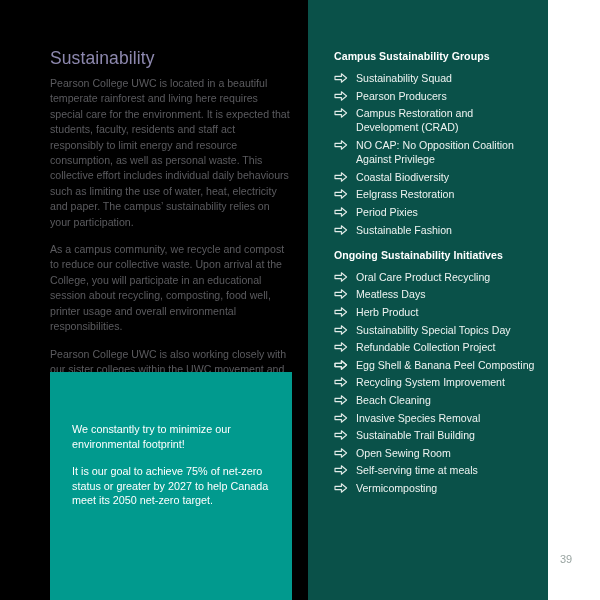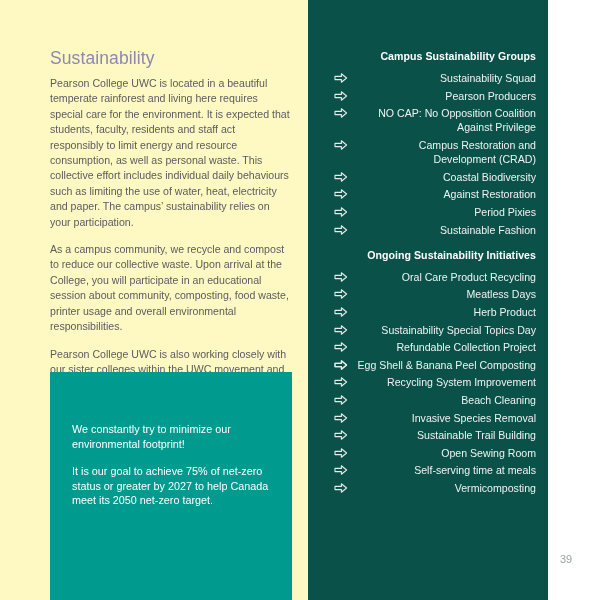--- a/index.html
+++ b/index.html
@@ -16,21 +16,21 @@
     overflow: hidden;
   }
 
   
   .left-col {
     position: absolute;
     left: 0;
     top: 0;
     width: 308px;
     height: 600px;
-    background: #fef9c3;
+    background: #000000;
   }
 
   .page-title {
     position: absolute;
     left: 50px;
     top: 48px;
     font-size: 17.5px;
     font-weight: 400;
     color: #8d88ae;
     letter-spacing: 0.1px;
@@ -83,21 +83,20 @@
     width: 240px;
     height: 600px;
     background: #0a5149;
   }
 
   .panel-content {
     position: absolute;
     left: 26px;
     right: 12px;
     top: 50px;
-    text-align: right;
   }
 
   .section-heading {
     font-size: 10.6px;
     font-weight: bold;
     color: #ffffff;
     margin-bottom: 9px;
     letter-spacing: 0.05px;
   }
 
@@ -143,21 +142,21 @@
 </style>
 </head>
 <body>
 
 <div class="left-col">
 
   <h1 class="page-title">Sustainability</h1>
 
   <div class="body-copy">
     <p>Pearson College UWC is located in a beautiful temperate rainforest and living here requires special care for the environment. It is expected that students, faculty, residents and staff act responsibly to limit energy and resource consumption, as well as personal waste. This collective effort includes individual daily behaviours such as limiting the use of water, heat, electricity and paper. The campus’ sustainability relies on your participation.</p>
-    <p>As a campus community, we recycle and compost to reduce our collective waste. Upon arrival at the College, you will participate in an educational session about community, composting, food waste, printer usage and overall environmental responsibilities.</p>
+    <p>As a campus community, we recycle and compost to reduce our collective waste. Upon arrival at the College, you will participate in an educational session about recycling, composting, food well, printer usage and overall environmental responsibilities.</p>
     <p>Pearson College UWC is also working closely with our sister colleges within the UWC movement and the Independent Schools Association of British Columbia (ISABC) to share knowledge and collaborate on various sustainability initiatives.</p>
   </div>
 
   <div class="teal-box">
     <div class="teal-box-inner">
       <p>We constantly try to minimize our environmental footprint!</p>
       <p>It is our goal to achieve 75% of net-zero status or greater by 2027 to help Canada meet its 2050 net-zero target.</p>
     </div>
   </div>
 </div>
@@ -183,45 +182,45 @@
             </svg>
         </span>
         <span>Pearson Producers</span>
       </li>
       <li>
         <span class="arrow-icon">
           <svg width="14" height="12" viewBox="0 0 14 12">
               <path d="M1 4.4 L7.4 4.4 L7.4 1.8 L12.6 6 L7.4 10.2 L7.4 7.6 L1 7.6 Z" fill="none" stroke="#e3ece9" stroke-width="1.1" stroke-linejoin="round"></path>
             </svg>
         </span>
+        <span>Campus Restoration and Development (CRAD)</span>
+      </li>
+      <li>
+        <span class="arrow-icon">
+          <svg width="14" height="12" viewBox="0 0 14 12">
+              <path d="M1 4.4 L7.4 4.4 L7.4 1.8 L12.6 6 L7.4 10.2 L7.4 7.6 L1 7.6 Z" fill="none" stroke="#e3ece9" stroke-width="1.1" stroke-linejoin="round"></path>
+            </svg>
+        </span>
         <span>NO CAP: No Opposition Coalition Against Privilege</span>
       </li>
       <li>
         <span class="arrow-icon">
           <svg width="14" height="12" viewBox="0 0 14 12">
               <path d="M1 4.4 L7.4 4.4 L7.4 1.8 L12.6 6 L7.4 10.2 L7.4 7.6 L1 7.6 Z" fill="none" stroke="#e3ece9" stroke-width="1.1" stroke-linejoin="round"></path>
             </svg>
         </span>
-        <span>Campus Restoration and Development (CRAD)</span>
-      </li>
-      <li>
-        <span class="arrow-icon">
-          <svg width="14" height="12" viewBox="0 0 14 12">
-              <path d="M1 4.4 L7.4 4.4 L7.4 1.8 L12.6 6 L7.4 10.2 L7.4 7.6 L1 7.6 Z" fill="none" stroke="#e3ece9" stroke-width="1.1" stroke-linejoin="round"></path>
-            </svg>
-        </span>
         <span>Coastal Biodiversity</span>
       </li>
       <li>
         <span class="arrow-icon">
           <svg width="14" height="12" viewBox="0 0 14 12">
               <path d="M1 4.4 L7.4 4.4 L7.4 1.8 L12.6 6 L7.4 10.2 L7.4 7.6 L1 7.6 Z" fill="none" stroke="#e3ece9" stroke-width="1.1" stroke-linejoin="round"></path>
             </svg>
         </span>
-        <span>Against Restoration</span>
+        <span>Eelgrass Restoration</span>
       </li>
       <li>
         <span class="arrow-icon">
           <svg width="14" height="12" viewBox="0 0 14 12">
               <path d="M1 4.4 L7.4 4.4 L7.4 1.8 L12.6 6 L7.4 10.2 L7.4 7.6 L1 7.6 Z" fill="none" stroke="#e3ece9" stroke-width="1.1" stroke-linejoin="round"></path>
             </svg>
         </span>
         <span>Period Pixies</span>
       </li>
       <li>

